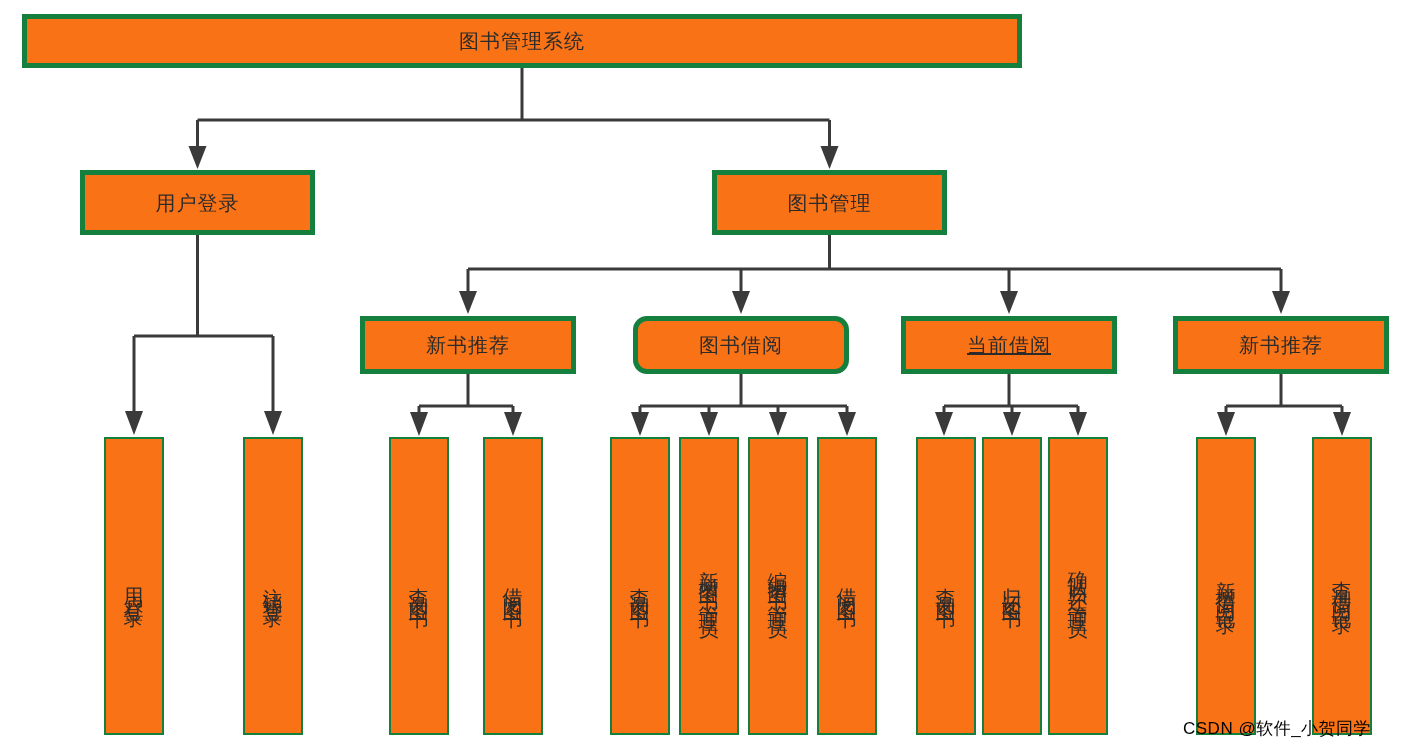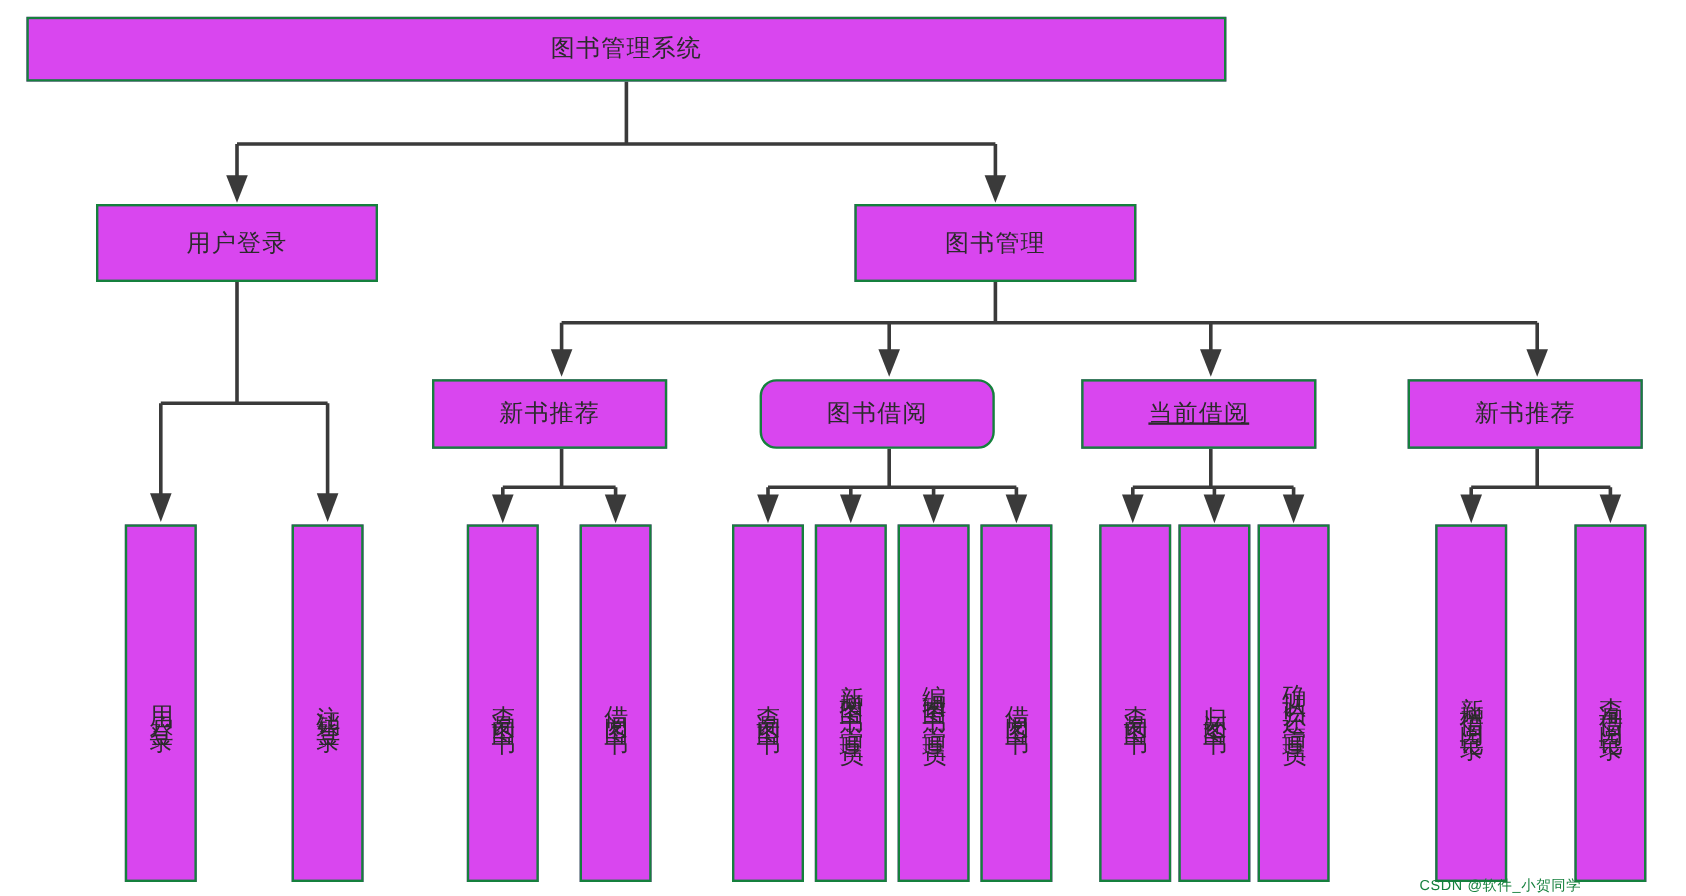--- a/index.html
+++ b/index.html
@@ -6,35 +6,35 @@
   #stage{
     position:relative;
     width:1405px;height:747px;
     background:#ffffff;
     font-family:"Liberation Sans","DejaVu Sans",sans-serif;
     overflow:hidden;
   }
   .node{
     position:absolute;
     box-sizing:border-box;
-    background:#d946ef;
-    border:2px solid #15803d;
+    background:#f97316;
+    border:5px solid #15803d;
     display:flex;
     align-items:center;
     justify-content:center;
     color:#2b2b2b;
     font-size:20px;
     letter-spacing:1px;
     line-height:1;
   }
   .root{left:22px;top:14px;width:1000px;height:54px;}
   .lvl2{top:170px;width:235px;height:65px;}
   .lvl2.a{left:80px;}
   .lvl2.b{left:712px;text-align:right;}
-  .lvl3{top:316px;width:196px;height:58px;}
+  .lvl3{top:316px;width:216px;height:58px;}
   .lvl3.c1{left:360px;}
   .lvl3.c2{left:633px;border-radius:14px;}
   .lvl3.c3{left:901px;text-decoration:underline;}
   .lvl3.c4{left:1173px;}
   .leaf{top:437px;width:60px;height:298px;border-width:2.5px;}
   .leaf .vtext{
     writing-mode:vertical-lr;
     text-orientation:mixed;
     letter-spacing:7px;
     font-size:20px;
@@ -44,25 +44,24 @@
   .lf0{left:104px;} .lf1{left:243px;}
   .lf2{left:389px;} .lf3{left:483px;}
   .lf4{left:610px;} .lf5{left:679px;} .lf6{left:748px;} .lf7{left:817px;}
   .lf8{left:916px;} .lf9{left:982px;} .lf10{left:1048px;}
   .lf11{left:1196px;} .lf12{left:1312px;}
   #wires{position:absolute;left:0;top:0;pointer-events:none;}
   .watermark{
     position:absolute;
     left:1183px;top:717px;
     width:222px;
-    font-size:12px;
-    color:#15803d;
+    font-size:17px;
+    color:#000000;
     letter-spacing:0.5px;
     white-space:nowrap;
-    margin-top:13px;
   }
 </style>
 </head>
 <body>
 
 <div id="stage">
 
   <svg id="wires" width="1405" height="747" viewBox="0 0 1405 747">
     <g stroke="#3a3a3a" stroke-width="3" fill="none">
 

